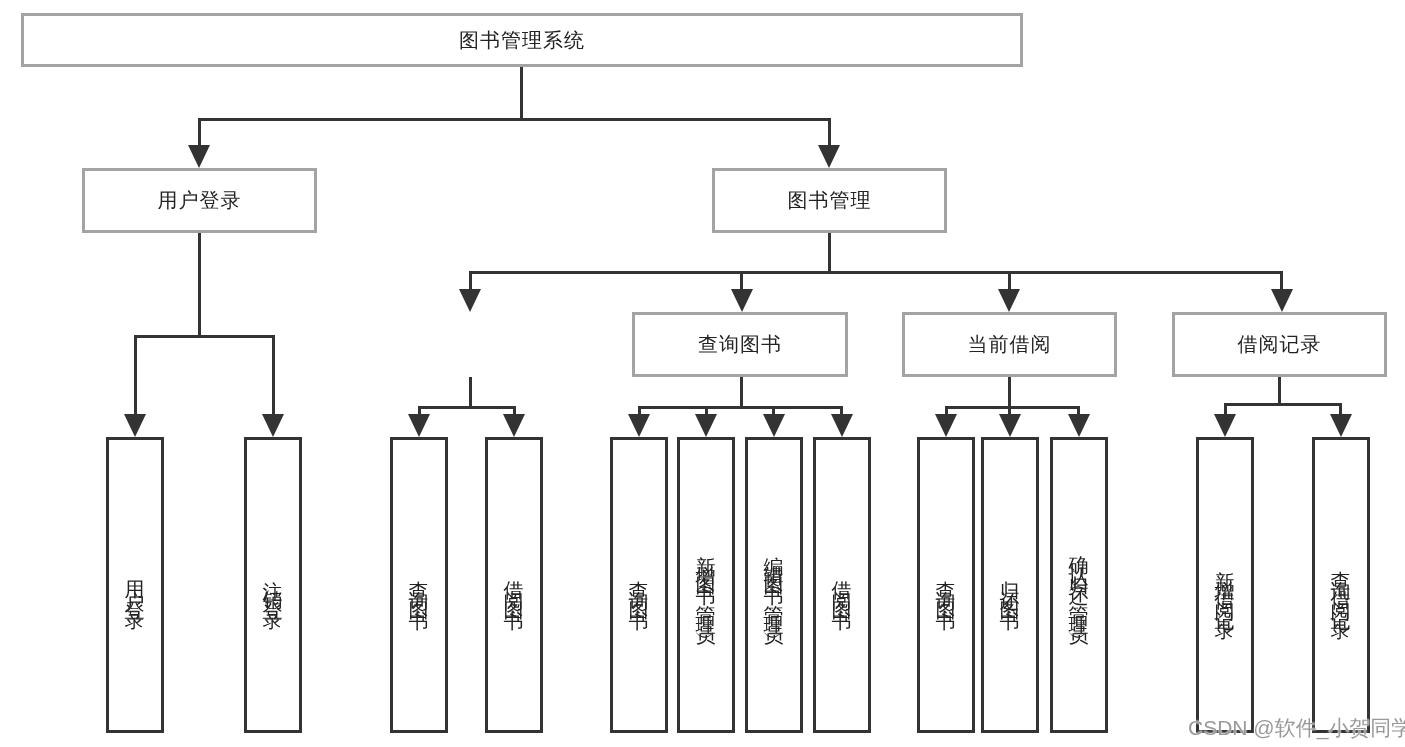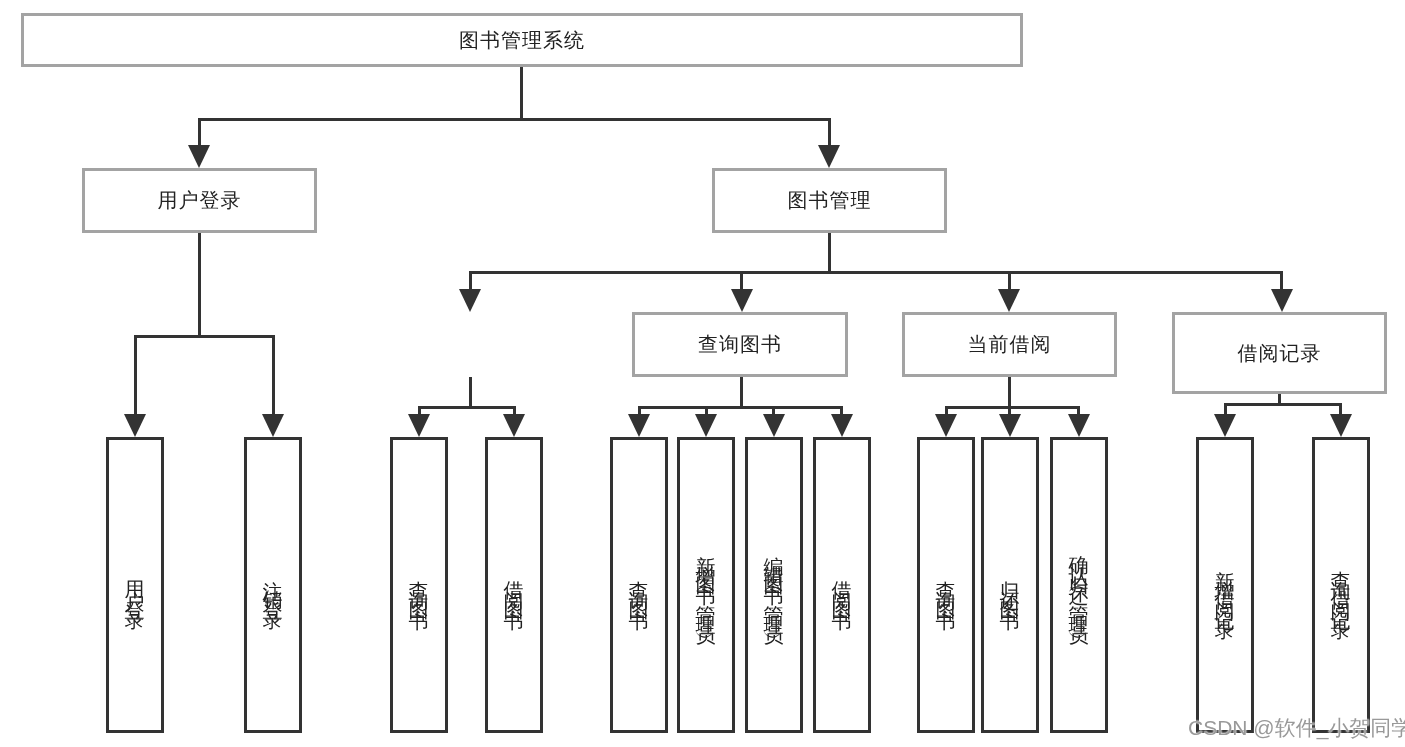--- a/index.html
+++ b/index.html
@@ -107,21 +107,21 @@
   <div class="arw" style="left:731px;top:289px"></div>
   <div class="arw" style="left:998px;top:289px"></div>
   <div class="arw" style="left:1271px;top:289px"></div>
 
   <div class="box" style="left:632px;top:312px;width:216px;height:65px">
     <span>查询图书</span>
   </div>
   <div class="box" style="left:902px;top:312px;width:215px;height:65px">
     <span>当前借阅</span>
   </div>
-  <div class="box" style="left:1172px;top:312px;width:215px;height:82px">
+  <div class="box" style="left:1172px;top:312px;width:215px;height:65px">
     <span>借阅记录</span>
   </div>
 
   <div class="ln v" style="left:469px;top:377px;height:31px"></div>
   <div class="ln h" style="left:418px;top:406px;width:98px"></div>
   <div class="ln v" style="left:418px;top:406px;height:10px"></div>
   <div class="ln v" style="left:513px;top:406px;height:10px"></div>
   <div class="arw" style="left:408px;top:414px"></div>
   <div class="arw" style="left:503px;top:414px"></div>
 

